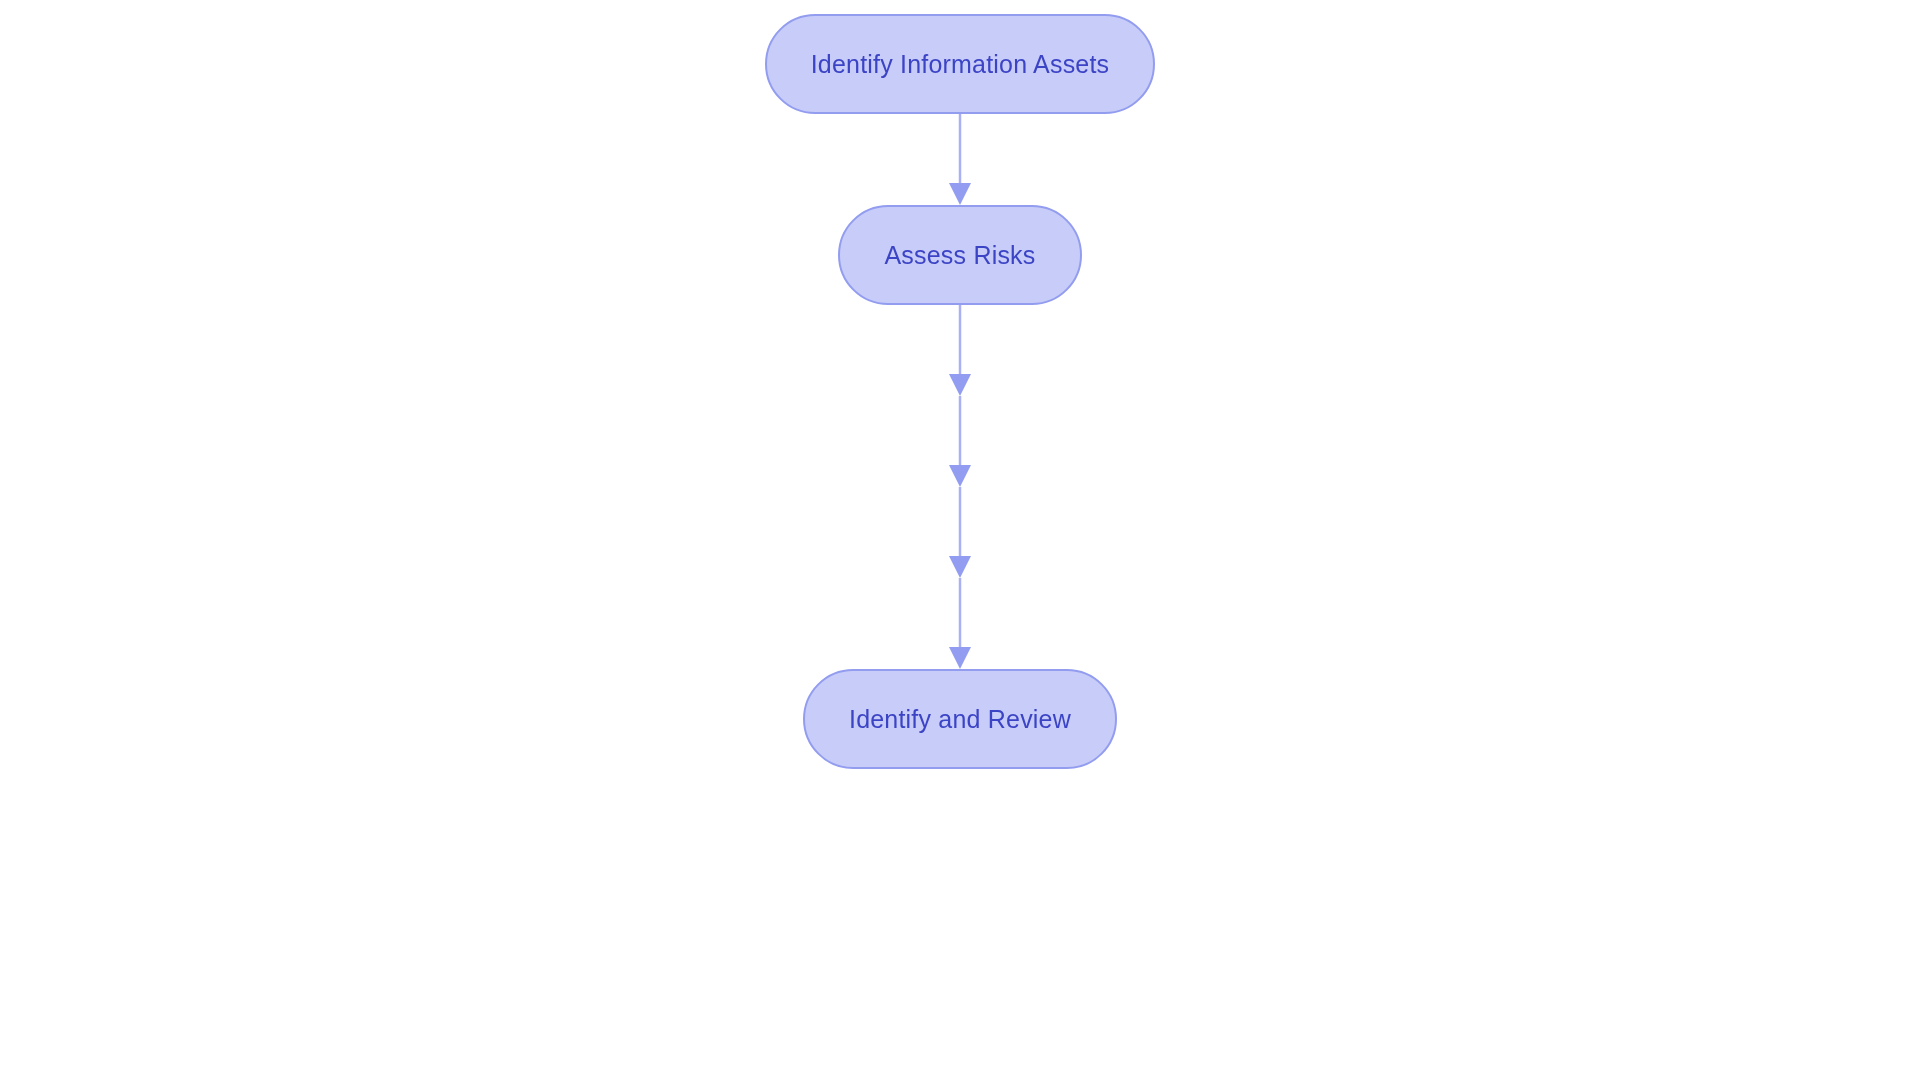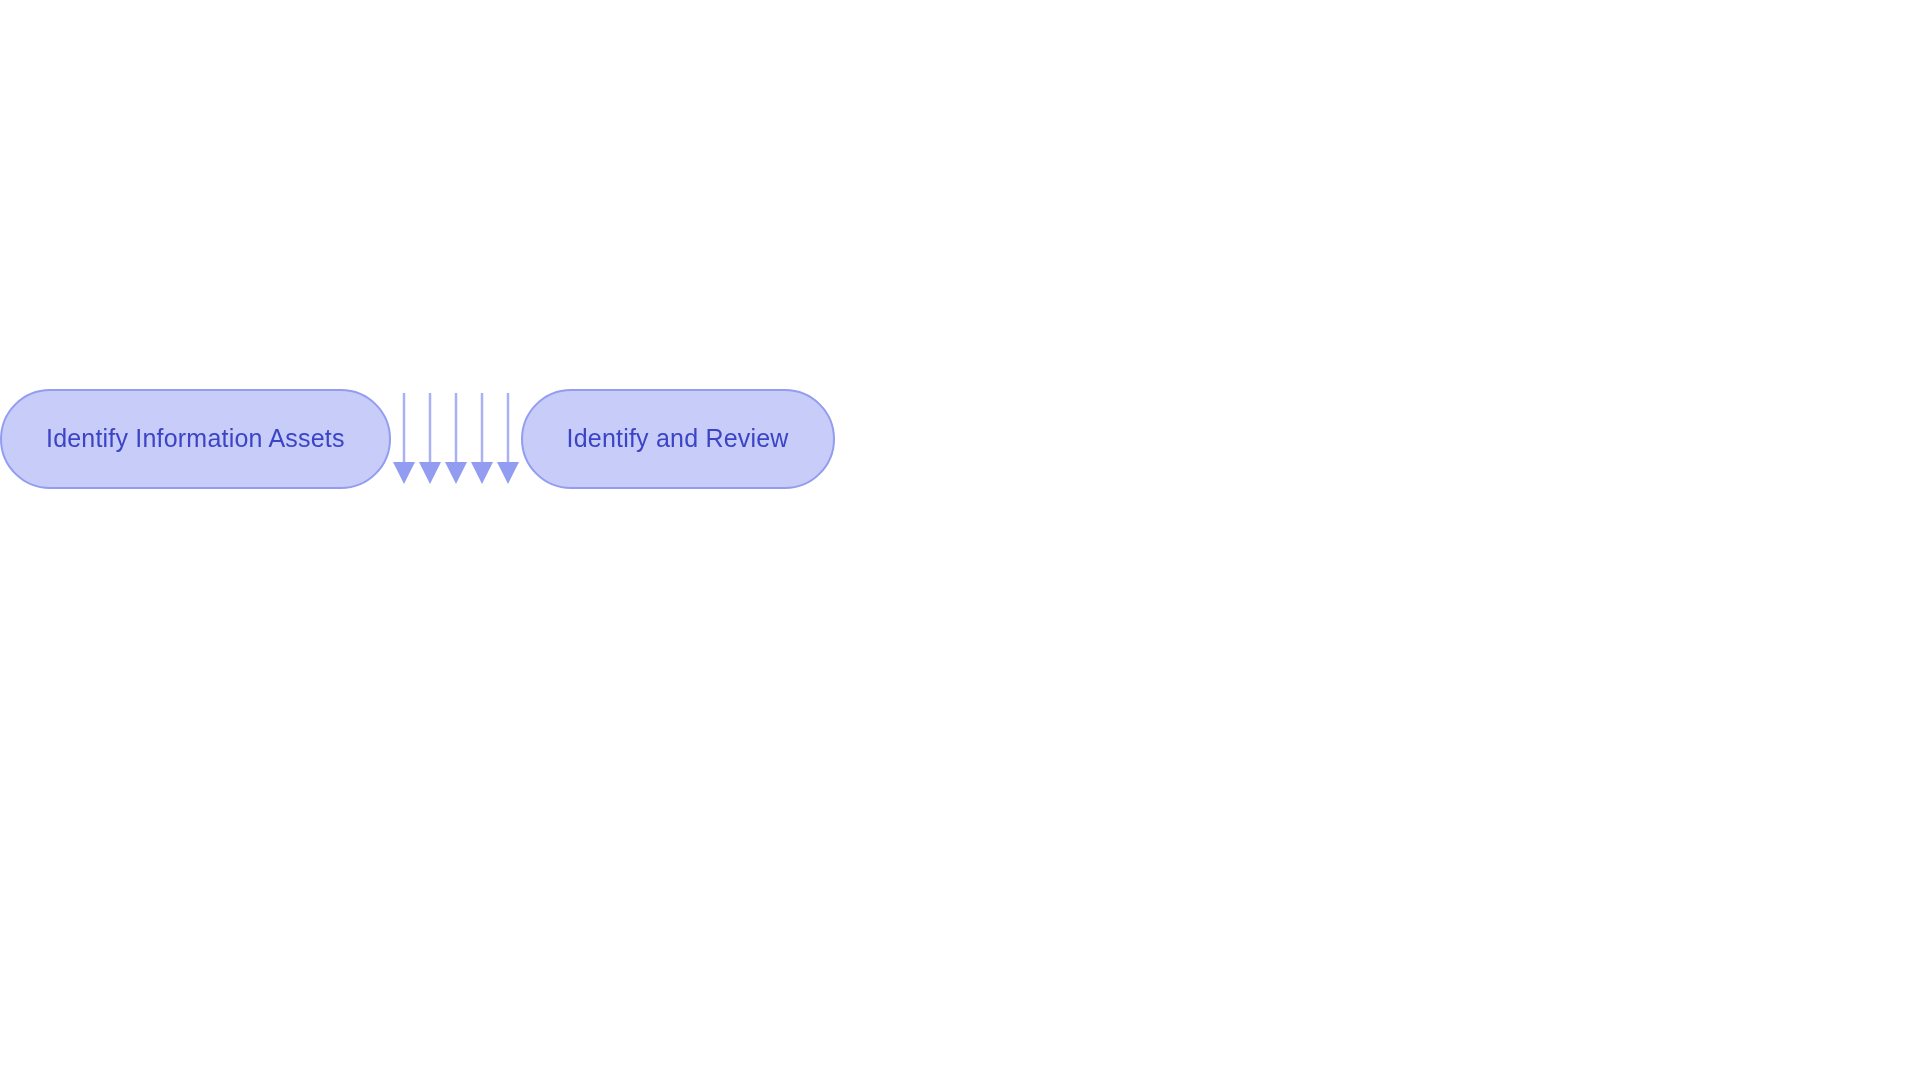--- a/index.html
+++ b/index.html
@@ -16,21 +16,21 @@
     height: 1083px;
     background: var(--background);
     font-family: "Liberation Sans", sans-serif;
     overflow: hidden;
   }
   .canvas {
     position: relative;
     width: 1920px;
     height: 863px;
     display: flex;
-    flex-direction: row;
+    flex-direction: column;
     align-items: center;
     padding-top: 14px;
   }
   .node {
     height: 100px;
     min-height: 100px;
     border-radius: 50px;
     background: var(--node-fill);
     border: 2px solid var(--node-border);
     display: flex;
@@ -63,20 +63,23 @@
     <span class="node-label">Identify Information Assets</span>
   </div>
 
   <div class="edge">
     <svg viewBox="0 0 26 91">
       <line x1="13" y1="0" x2="13" y2="72"></line>
       <polygon points="2,69 24,69 13,91"></polygon>
     </svg>
   </div>
 
+  <div class="node">
+    <span class="node-label">Assess Risks</span>
+  </div>
 
   <div class="edge">
     <svg viewBox="0 0 26 91">
       <line x1="13" y1="0" x2="13" y2="72"></line>
       <polygon points="2,69 24,69 13,91"></polygon>
     </svg>
   </div>
 
 
   <div class="edge">

